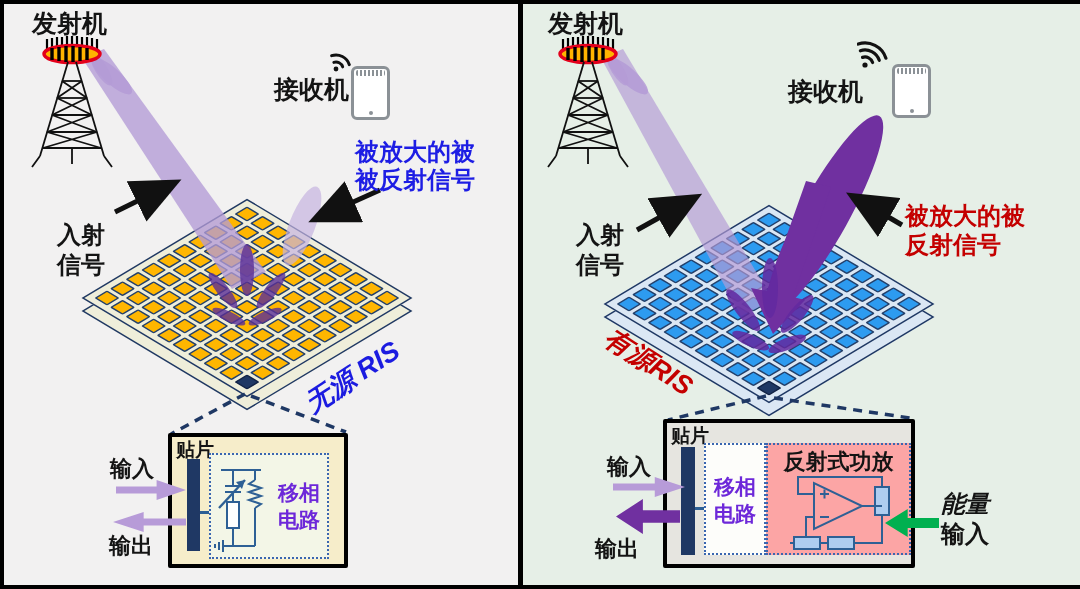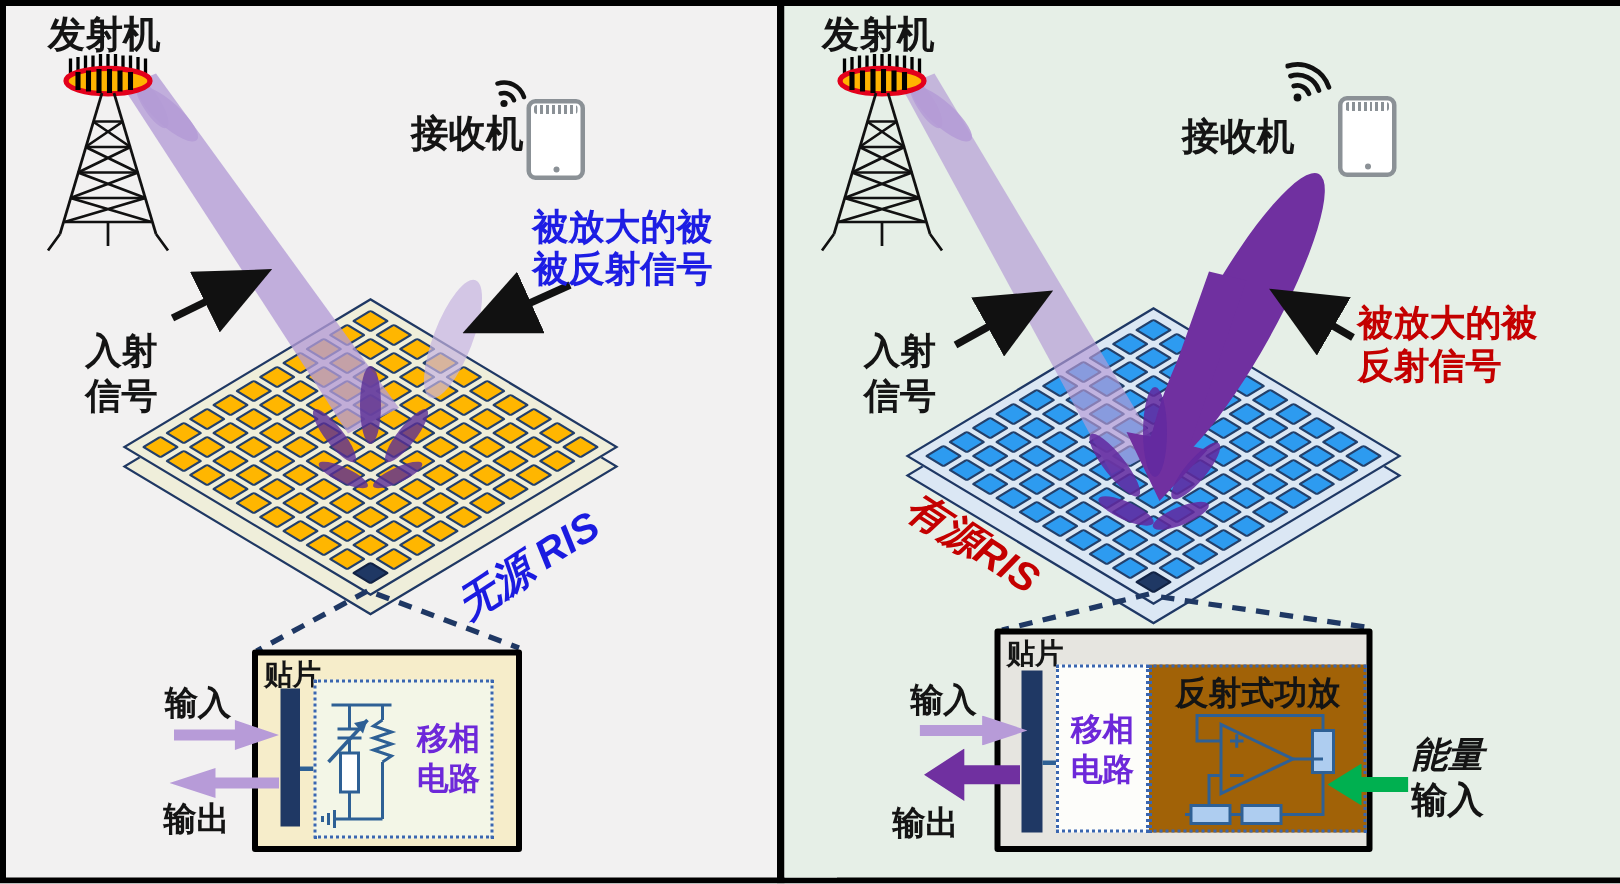--- a/index.html
+++ b/index.html
@@ -37,21 +37,21 @@
   
   .inset{position:absolute;box-sizing:border-box;border:4px solid #000;border-radius:2px;z-index:6;}
   .inset-left{background:#f6edca;}
   .inset-right{background:#e6e5e0;}
   .inset .small-lbl{position:absolute;font-weight:bold;color:#141414;font-size:19px;}
   .patch-bar{position:absolute;background:#1f3864;}
   .wire{position:absolute;background:#2e6095;}
   .inner-box{position:absolute;box-sizing:border-box;border:2px dotted #3a66b0;}
   .inner-left{background:#f3f6e7;}
   .inner-white{background:#fdfdfa;}
-  .inner-blue{background:#a16207;}
+  .inner-blue{background:#fca5a5;}
   .phase-txt{position:absolute;font-weight:bold;color:#6d28d9;font-size:21px;line-height:27px;text-align:center;}
   .amp-lbl{position:absolute;left:0;right:0;top:2px;text-align:center;font-weight:bold;color:#141414;font-size:22px;}
 
   
   .barrow{position:absolute;z-index:8;}
   .arrow-r{clip-path:polygon(0% 32%,58% 32%,58% 0%,100% 50%,58% 100%,58% 68%,0% 68%);}
   .arrow-l{clip-path:polygon(100% 32%,42% 32%,42% 0%,0% 50%,42% 100%,42% 68%,100% 68%);}
   .purple-light{background:#b79bd8;}
   .purple-dark{background:#7030a0;}
   .green{background:#00b050;}

